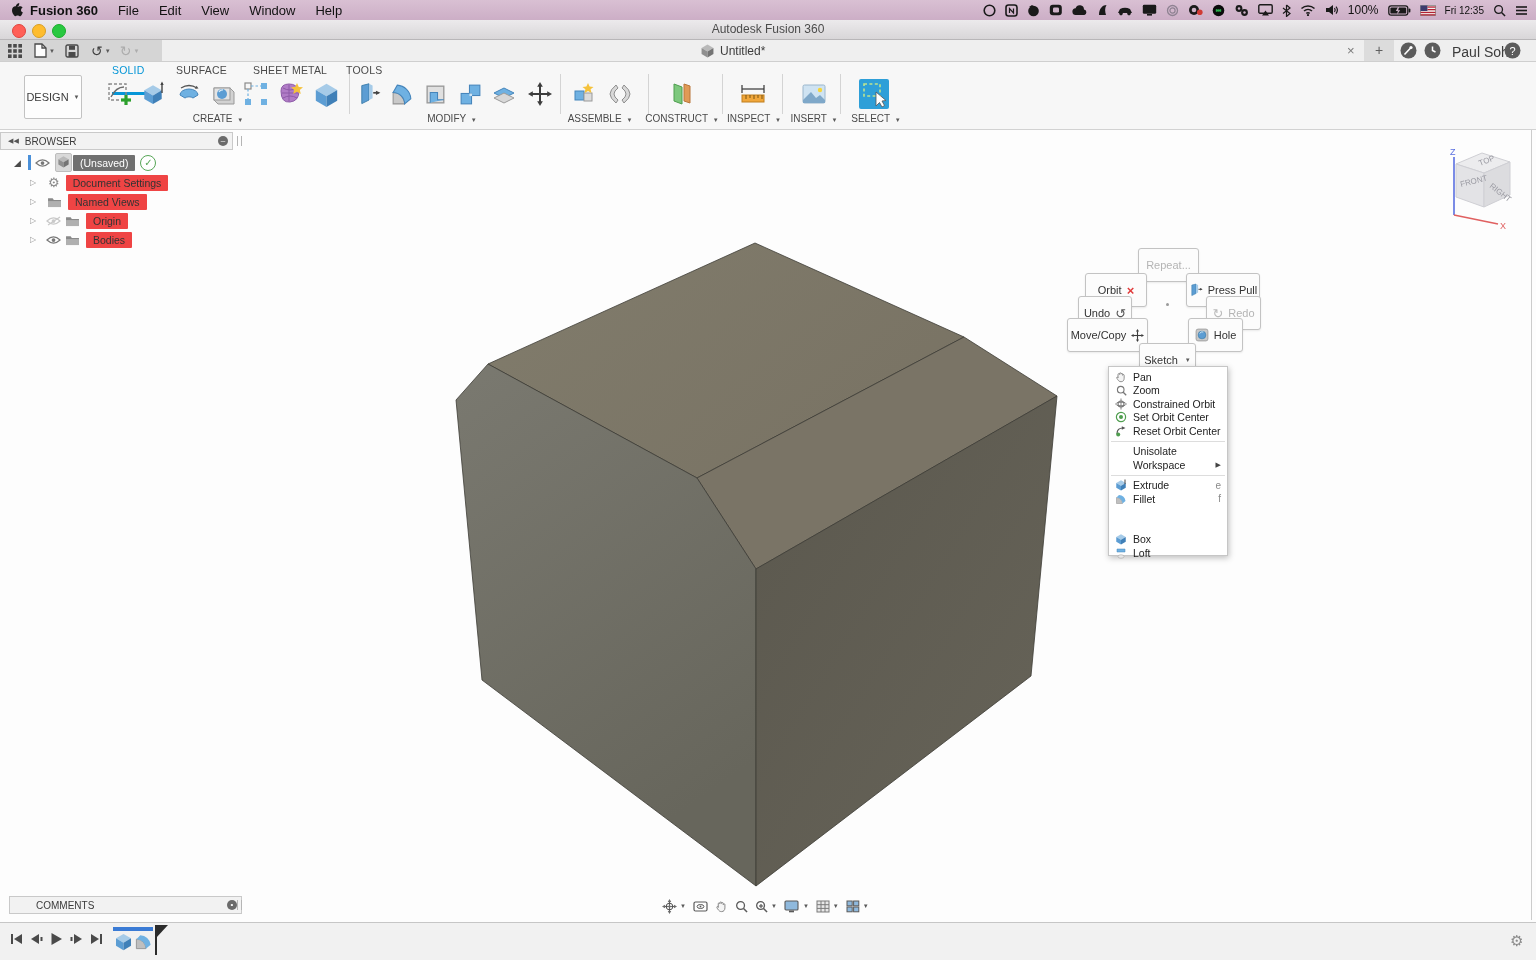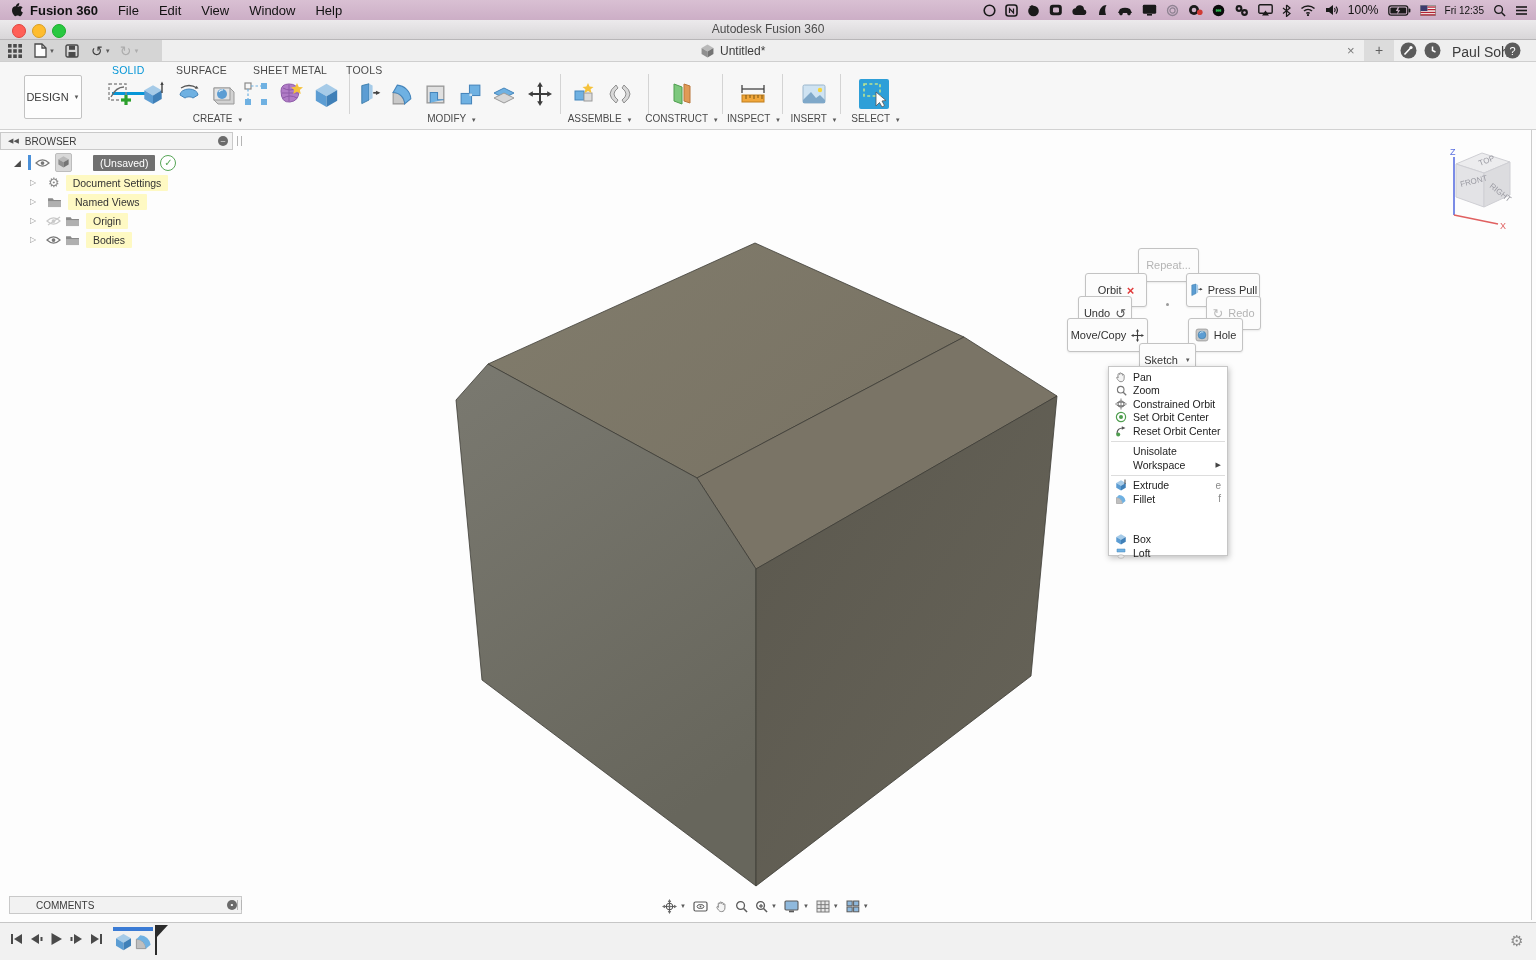--- a/index.html
+++ b/index.html
@@ -32,21 +32,21 @@
   .rtab.active{color:#0696d7;border-bottom:3px solid #0696d7;}
   .ric{top:18px;width:28px;height:28px;display:flex;align-items:center;justify-content:center;}
   .glabel{top:51px;font-size:10px;color:#4a4a4a;white-space:nowrap;transform:translateX(-50%);}
   .rdiv{top:12px;width:1px;height:40px;background:#d4d4d4;}
   
   .phead{width:233px;height:18px;background:#f2f2f2;border:1px solid #c9c9c9;box-sizing:border-box;
          display:flex;align-items:center;font-size:10px;color:#3a3a3a;}
   .phandle{width:3px;height:10px;border-left:1px solid #b5b5b5;border-right:1px solid #b5b5b5;}
   .pcirc{width:10px;height:10px;border-radius:50%;background:#6b6b6b;color:#fff;font-size:8px;line-height:10px;text-align:center;}
   .trow{height:19px;display:flex;align-items:center;font-size:10.5px;color:#333;}
-  .tlabel{background:#fef9c3;padding:2px 7px;border-radius:1px;white-space:nowrap;}
+  .tlabel{background:#ef4444;padding:2px 7px;border-radius:1px;white-space:nowrap;}
   .tri{color:#9a9a9a;font-size:8px;width:10px;}
   
   .mmbtn{height:34px;background:#fcfcfc;border:1px solid #c3c3c3;border-radius:3px;box-sizing:border-box;
          display:flex;align-items:center;justify-content:center;gap:5px;font-size:11px;color:#333;
          box-shadow:0 1px 2px rgba(0,0,0,.08);}
   .mmbtn.dis{color:#b4b4b4;}
   
   #ctxmenu{left:1108px;top:366px;width:120px;height:190px;background:#fff;border:1px solid #c6c6c6;
            box-shadow:1px 2px 6px rgba(0,0,0,.25);box-sizing:border-box;padding-top:3px;}
   .mi{height:13.5px;display:flex;align-items:center;font-size:10.5px;color:#222;padding:0 6px 0 5px;gap:5px;}
@@ -564,21 +564,21 @@
 
 <div class="a trow" style="left:14px;top:153px">
   <span class="tri" style="color:#4a4a4a;font-size:9px">◢</span>
   <span style="width:3px;height:15px;background:#4a90d9;margin:0 4px 0 4px"></span>
   <svg width="15" height="10" color="#787878" style="margin-right:5px">
       <use href="#eyeI"></use>
     </svg>
   <span style="background:#d9d9d9;border:1px solid #bdbdbd;border-radius:2px;padding:1px"><svg width="13" height="13">
         <use href="#cubeG"></use>
       </svg></span>
-  <span class="tlabel" style="background:#707070;color:#fff;margin-left:21px">(Unsaved)</span>
+  <span class="tlabel" style="background:#707070;color:#fff;margin-left:1px">(Unsaved)</span>
   <span style="width:14px;height:14px;border:1.5px solid #57a657;border-radius:50%;color:#57a657;font-size:10px;line-height:13px;text-align:center;margin-left:5px;background:#fff">✓</span>
 </div>
 
 <div class="a trow" style="left:30px;top:173px">
   <span class="tri">▷</span>
   <span style="font-size:13px;color:#8a8a8a;margin:0 6px 0 8px">⚙</span>
   <span class="tlabel">Document Settings</span>
 </div>
 <div class="a trow" style="left:30px;top:192px">
   <span class="tri">▷</span>

